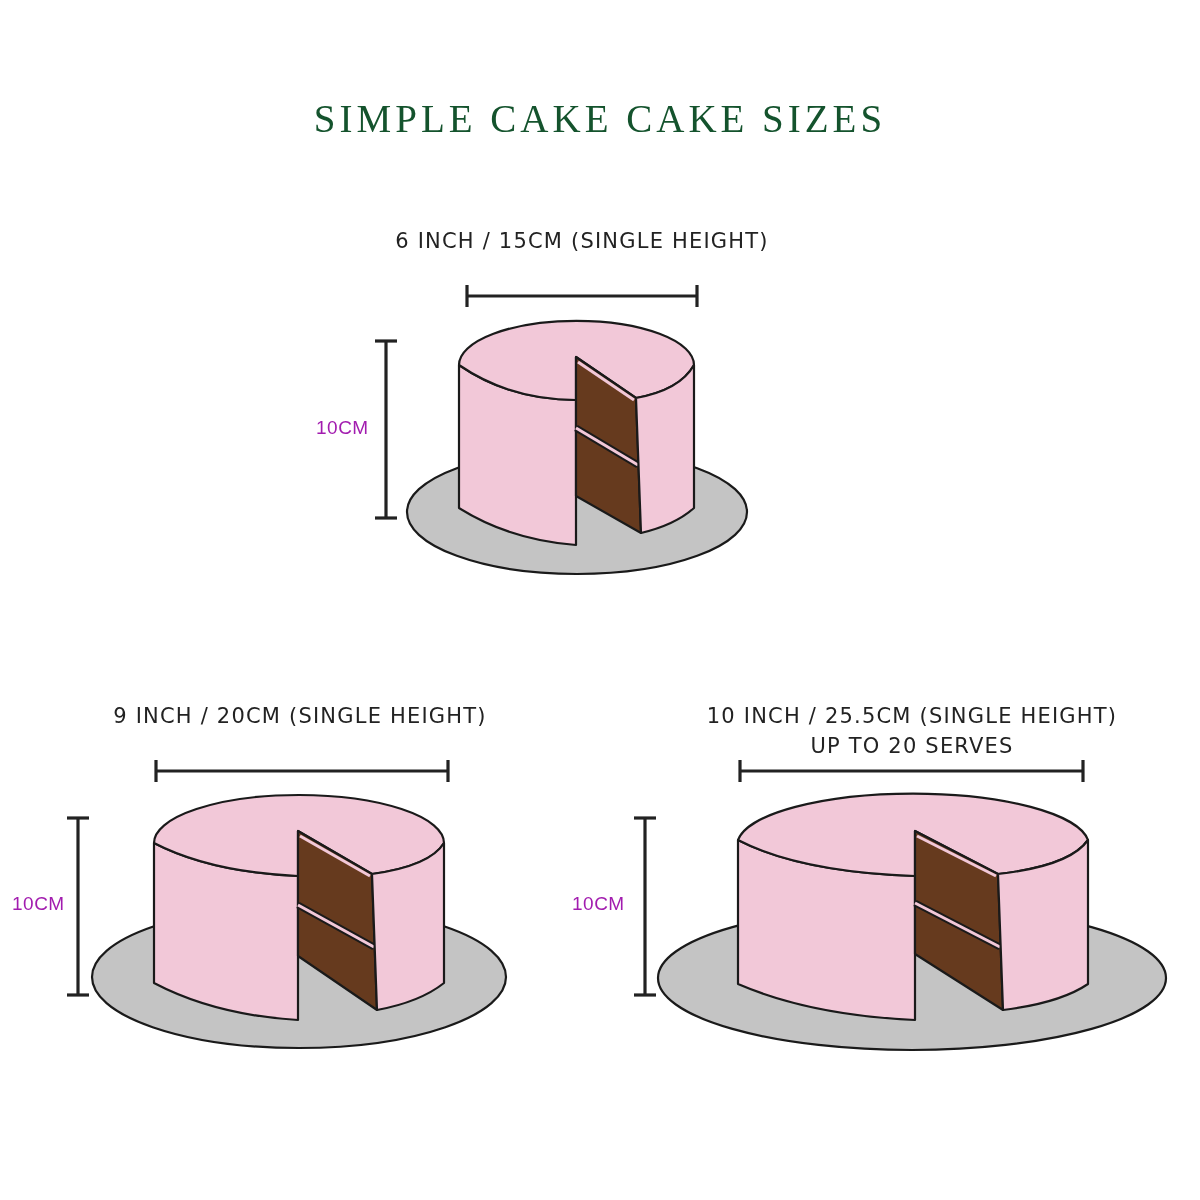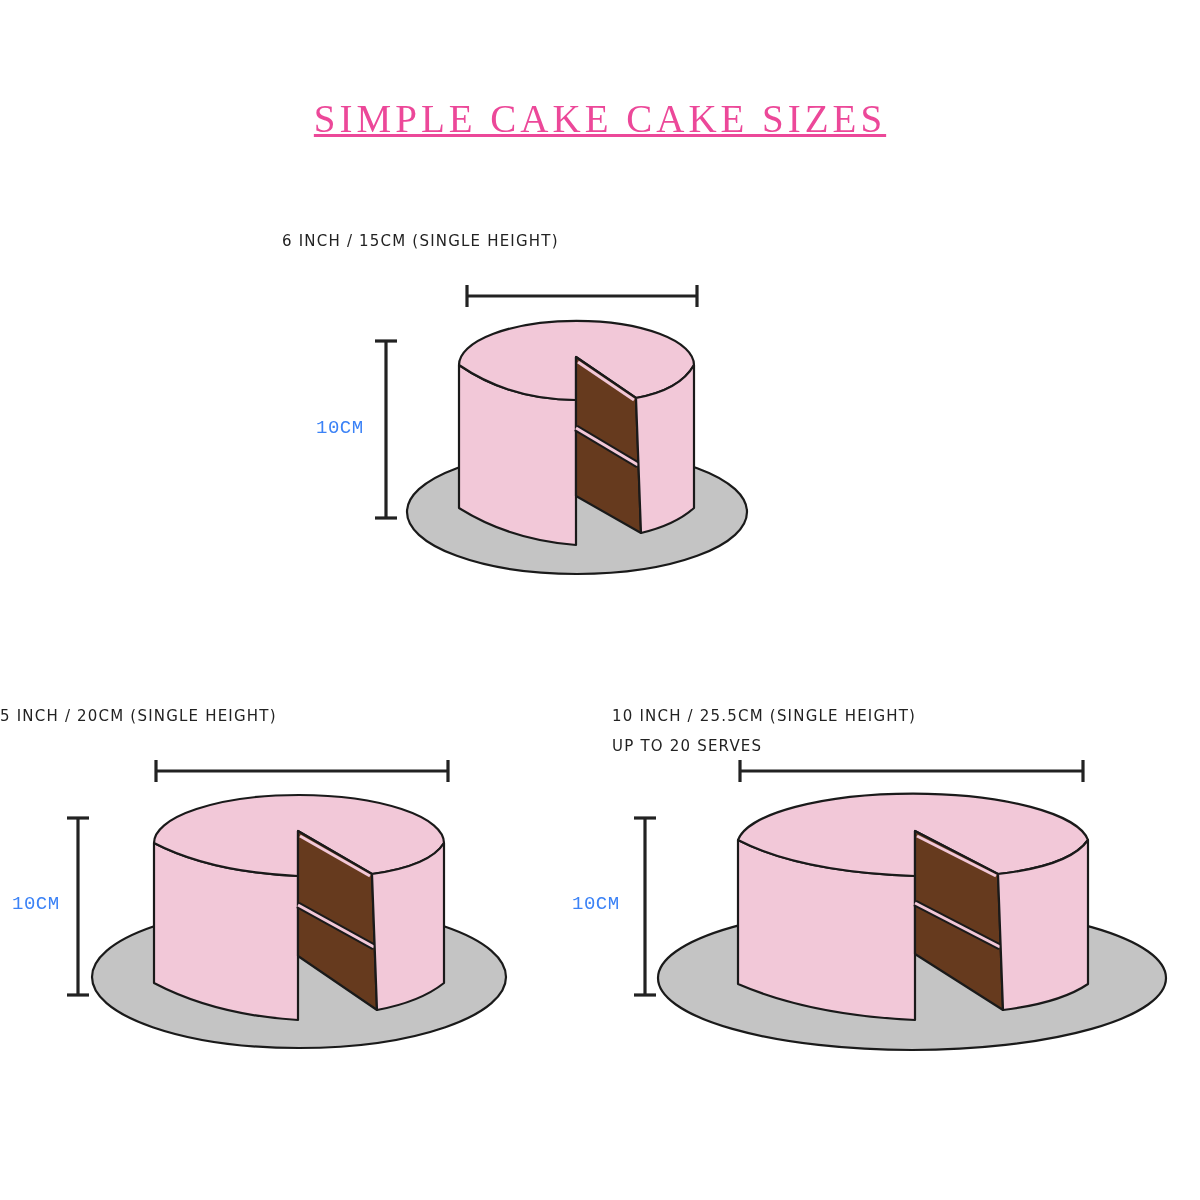--- a/index.html
+++ b/index.html
@@ -1,46 +1,45 @@
 <!DOCTYPE html>
 <html><head>
   <meta charset="utf-8">
   <style>
     html, body { margin: 0; padding: 0; background: #ffffff; }
     body { width: 1200px; height: 1200px; position: relative; overflow: hidden; }
     .title {
       position: absolute; left: 0; top: 96px; width: 1200px; text-align: center;
       font-family: "Liberation Serif", "DejaVu Serif", serif;
-      font-size: 39px; letter-spacing: 4px; color: #ec4899; font-weight: normal;
+      font-size: 39px; letter-spacing: 4px; color: #14532d; font-weight: normal;
       margin: 0;
-      text-decoration: underline;
     }
     .label {
-      position: absolute; 
+      position: absolute; text-align: center;
       font-family: "DejaVu Sans", "Liberation Sans", sans-serif;
-      font-size: 15px; letter-spacing: 1.2px; line-height: 30px; color: #222222;
+      font-size: 21px; letter-spacing: 1.2px; line-height: 30px; color: #222222;
       white-space: nowrap;
     }
     .height-label {
       position: absolute;
-      font-family: Liberation Mono, monospace;
-      font-size: 19px; letter-spacing: 0.5px; color: #3b82f6;
+      font-family: Liberation Sans, sans-serif;
+      font-size: 19px; letter-spacing: 0.5px; color: #a21caf;
     }
     svg.art { position: absolute; left: 0; top: 0; width: 1200px; height: 1200px; }
   </style>
 </head>
 <body>
 
 <h1 class="title">SIMPLE CAKE CAKE SIZES</h1>
 
 <div class="label" style="left:282px; top:226px; width:600px;">
   <div>6 INCH / 15CM (SINGLE HEIGHT)</div>
 </div>
 <div class="label" style="left:0px; top:701px; width:600px;">
-  <div>5 INCH / 20CM (SINGLE HEIGHT)</div>
+  <div>9 INCH / 20CM (SINGLE HEIGHT)</div>
 </div>
 <div class="label" style="left:612px; top:701px; width:600px;">
   <div>10 INCH / 25.5CM (SINGLE HEIGHT)</div>
   <div>UP TO 20 SERVES</div>
 </div>
 
 <div class="height-label" style="left:316px; top:417px;">10CM</div>
 <div class="height-label" style="left:12px; top:893px;">10CM</div>
 <div class="height-label" style="left:572px; top:893px;">10CM</div>
 

